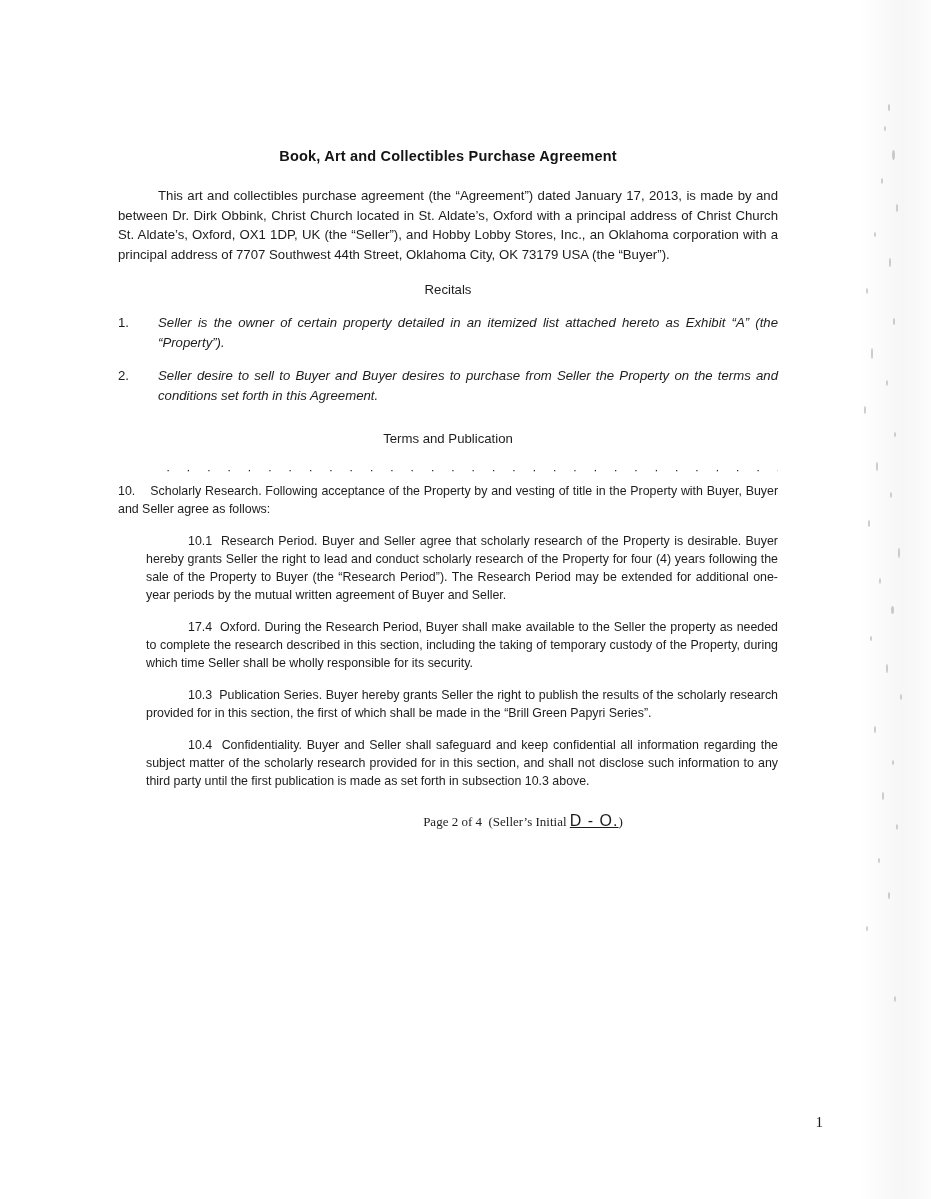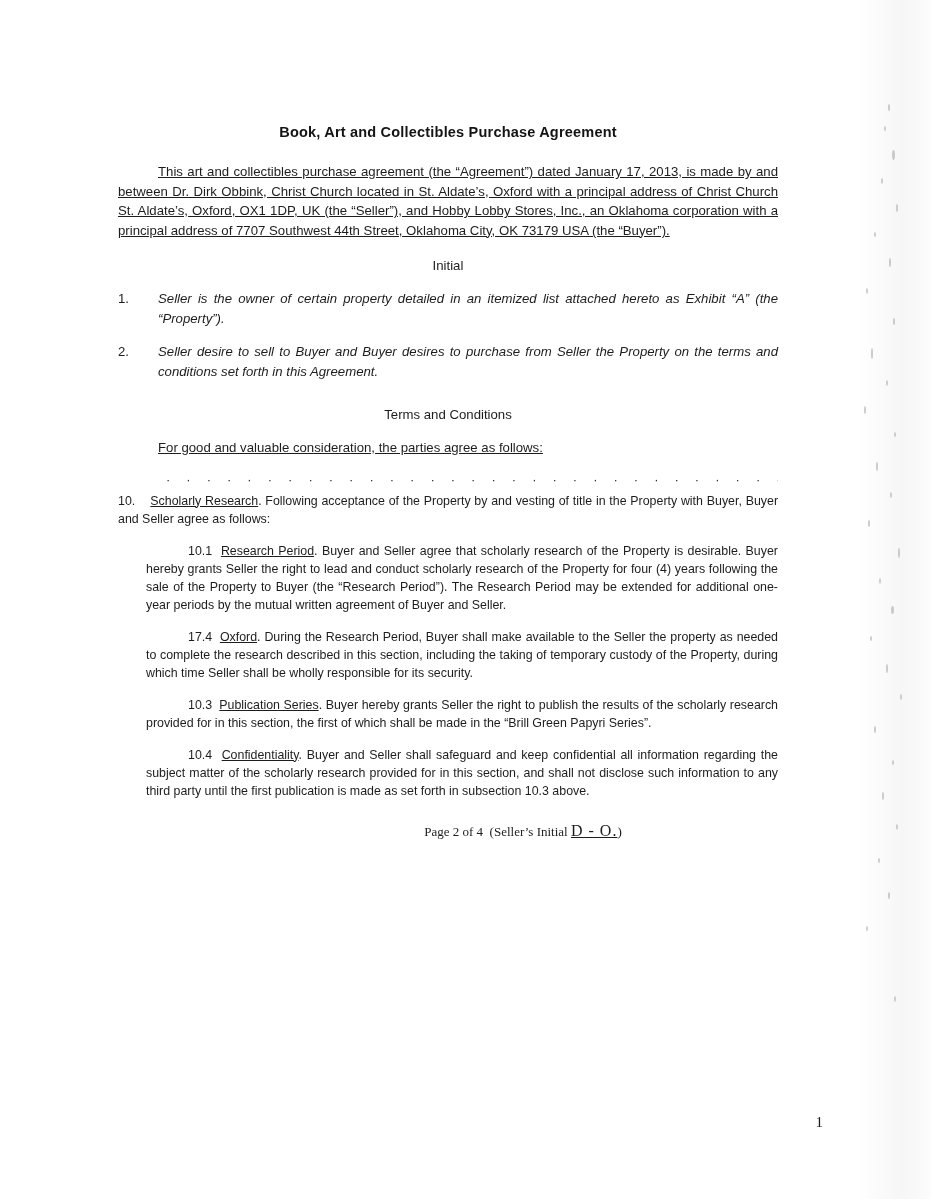--- a/index.html
+++ b/index.html
@@ -38,41 +38,41 @@
   .speckle {
     position: absolute;
     background: #b9b9b9;
     border-radius: 50%;
     opacity: .75;
   }
 
   .doc-body {
     position: absolute;
     left: 118px;
-    top: 124px;
+    top: 148px;
     width: 660px;
   }
 
   .doc-title {
     text-align: center;
     font-weight: bold;
     font-size: 14.5px;
     letter-spacing: .2px;
     margin: 0 0 22px 0;
     color: #141414;
   }
 
   p.para {
     font-size: 13.2px;
     line-height: 19.5px;
     text-align: justify;
     margin: 0 0 14px 0;
     color: #1d1d1d;
   }
-  p.indent { text-indent: 40px; text-decoration: underline; }
+  p.indent { text-indent: 40px; }
 
   .centered {
     text-align: center;
     font-size: 13.2px;
     margin: 18px 0 16px 0;
     color: #1d1d1d;
   }
   .centered.spaced-top { margin-top: 26px; }
 
   .numbered {
@@ -104,32 +104,32 @@
 
   .sec-para {
     font-size: 12.4px;
     line-height: 18px;
     text-align: justify;
     margin: 0 0 14px 0;
     color: #1d1d1d;
   }
   .sec-para.sub { text-indent: 42px; margin-left: 28px; }
 
-  .u { text-decoration: underline; }
+  .u { }
 
   .footer-line {
     margin-top: 22px;
     font-family: "Liberation Serif", serif;
     font-size: 13px;
     text-align: center;
     padding-left: 150px;
     color: #1d1d1d;
   }
   .initials {
-    font-family: Liberation Serif, serif;
+    font-family: Liberation Sans, sans-serif;
     font-size: 16px;
     text-decoration: underline;
     letter-spacing: 1px;
   }
 
   .page-number {
     position: absolute;
     right: 108px;
     bottom: 68px;
     font-family: "Liberation Serif", serif;
@@ -174,35 +174,34 @@
   <div class="speckle" style="left:888px;top:892px;width:2px;height:7px;"></div>
   <div class="speckle" style="left:866px;top:926px;width:2px;height:5px;"></div>
   <div class="speckle" style="left:894px;top:996px;width:2px;height:6px;"></div>
 
   <div class="doc-body">
 
     <h1 class="doc-title">Book, Art and Collectibles Purchase Agreement</h1>
 
     <p class="para indent"><span>This art and collectibles purchase agreement (the “Agreement”) dated January 17, 2013, is made by and between Dr. Dirk Obbink, Christ Church located in St. Aldate’s, Oxford with a principal address of Christ Church St. Aldate’s, Oxford, OX1 1DP, UK (the “Seller”), and Hobby Lobby Stores, Inc., an Oklahoma corporation with a principal address of 7707 Southwest 44th Street, Oklahoma City, OK 73179 USA (the “Buyer”).</span></p>
 
-    <div class="centered">Initial</div>
+    <div class="centered">Recitals</div>
 
     <div class="numbered">
       <span class="num">1.</span>
       <span class="txt">Seller is the owner of certain property detailed in an itemized list attached hereto as Exhibit “A” (the “Property”).</span>
     </div>
 
     <div class="numbered">
       <span class="num">2.</span>
       <span class="txt">Seller desire to sell to Buyer and Buyer desires to purchase from Seller the Property on the terms and conditions set forth in this Agreement.</span>
     </div>
 
-    <div class="centered spaced-top">Terms and Conditions</div>
-
-    <p class="para indent">For good and valuable consideration, the parties agree as follows:</p>
+    <div class="centered spaced-top">Terms and Publication</div>
+
 
     <div class="dotted-rule">· · · · · · · · · · · · · · · · · · · · · · · · · · · · · · · · · · · · · · · · · · · · · · · ·</div>
 
     <p class="sec-para"><span>10.</span>&nbsp;&nbsp;&nbsp;&nbsp;<span class="u">Scholarly Research</span><span>. Following acceptance of the Property by and vesting of title in the Property with Buyer, Buyer and Seller agree as follows:</span></p>
 
     <p class="sec-para sub"><span>10.1</span>&nbsp;&nbsp;<span class="u">Research Period</span><span>. Buyer and Seller agree that scholarly research of the Property is desirable. Buyer hereby grants Seller the right to lead and conduct scholarly research of the Property for four (4) years following the sale of the Property to Buyer (the “Research Period”). The Research Period may be extended for additional one-year periods by the mutual written agreement of Buyer and Seller.</span></p>
 
     <p class="sec-para sub"><span>17.4</span>&nbsp;&nbsp;<span class="u">Oxford</span><span>. During the Research Period, Buyer shall make available to the Seller the property as needed to complete the research described in this section, including the taking of temporary custody of the Property, during which time Seller shall be wholly responsible for its security.</span></p>
 
     <p class="sec-para sub"><span>10.3</span>&nbsp;&nbsp;<span class="u">Publication Series</span><span>. Buyer hereby grants Seller the right to publish the results of the scholarly research provided for in this section, the first of which shall be made in the “Brill Green Papyri Series”.</span></p>

